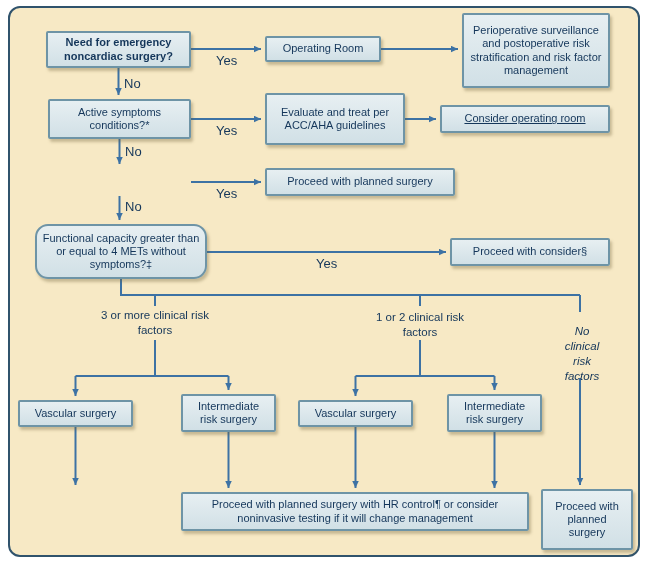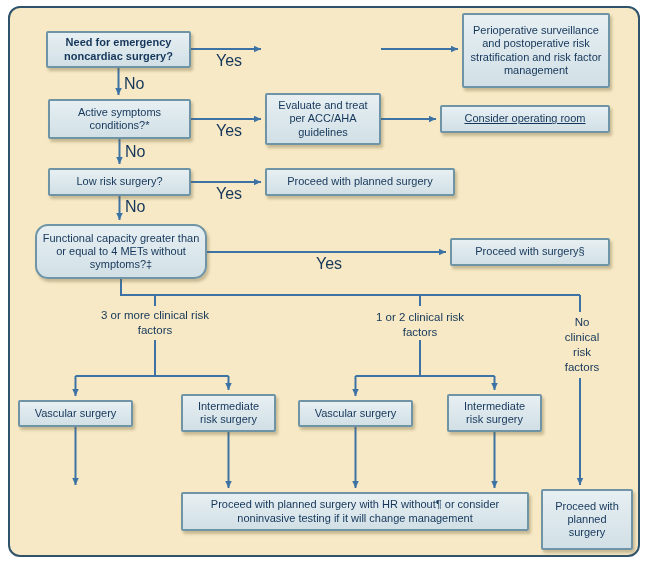--- a/index.html
+++ b/index.html
@@ -37,21 +37,21 @@
     border-radius: 2px;
     box-shadow: 2px 3px 3px rgba(110, 95, 55, 0.35);
     color: #14365a;
     font-size: 11px;
     line-height: 1.2;
     padding: 2px 5px;
   }
   .flow-label {
     position: absolute;
     color: #14365a;
-    font-size: 16px;
+    font-size: 13px;
     line-height: 14px;
     white-space: nowrap;
   }
   .branch-label {
     position: absolute;
     color: #14365a;
     font-size: 11.5px;
     line-height: 15px;
     text-align: center;
   }
@@ -100,43 +100,43 @@
 
       <path d="M75.5 427 L75.5 485" marker-end="url(#ah)"></path>
       <path d="M228.5 432 L228.5 488" marker-end="url(#ah)"></path>
       <path d="M355.5 427 L355.5 488" marker-end="url(#ah)"></path>
       <path d="M494.5 432 L494.5 488" marker-end="url(#ah)"></path>
     </g>
   </svg>
 
   <div class="node" style="left:46px; top:31px; width:145px; height:37px;font-weight:bold;">Need for emergency noncardiac surgery?</div>
   <span class="flow-label" style="left:216px; top:54px;">Yes</span>
+  <div class="node" style="left:265px; top:36px; width:116px; height:26px;">Operating Room</div>
   <div class="node" style="left:462px; top:13px; width:148px; height:75px;">Perioperative surveillance and postoperative risk stratification and risk factor management</div>
   <span class="flow-label" style="left:124px; top:77px;">No</span>
 
   <div class="node" style="left:48px; top:99px; width:143px; height:40px;">Active symptoms conditions?*</div>
   <span class="flow-label" style="left:216px; top:124px;">Yes</span>
-  <div class="node" style="left:265px; top:93px; width:116px; height:52px;">Evaluate and treat per ACC/AHA guidelines</div>
+  <div class="node" style="left:265px; top:93px; width:140px; height:52px;">Evaluate and treat per ACC/AHA guidelines</div>
   <div class="node" style="left:440px; top:105px; width:170px; height:28px;text-decoration:underline;">Consider operating room</div>
   <span class="flow-label" style="left:125px; top:145px;">No</span>
 
-  <div class="node" style="left:48px; top:168px; width:143px; height:28px;">Low risk surgery?</div>
   <span class="flow-label" style="left:216px; top:187px;">Yes</span>
   <div class="node" style="left:265px; top:168px; width:190px; height:28px;">Proceed with planned surgery</div>
   <span class="flow-label" style="left:125px; top:200px;">No</span>
 
   <div class="node" style="left:35px; top:224px; width:172px; height:55px;border-radius:13px;">Functional capacity greater than or equal to 4 METs without symptoms?‡</div>
   <span class="flow-label" style="left:316px; top:257px;">Yes</span>
-  <div class="node" style="left:450px; top:238px; width:160px; height:28px;">Proceed with surgery§</div>
+  <div class="node" style="left:450px; top:238px; width:160px; height:28px;">Proceed with consider§</div>
 
   <div class="branch-label" style="left:100px; top:308px; width:110px;text-align:center;">3 or more clinical risk factors</div>
   <div class="branch-label" style="left:372px; top:310px; width:96px;">1 or 2 clinical risk factors</div>
-  <div class="branch-label" style="left:556px; top:315px; width:52px;">No clinical risk factors</div>
+  <div class="branch-label" style="left:556px; top:324px; width:52px;font-style:italic;">No clinical risk factors</div>
 
   <div class="node" style="left:18px; top:400px; width:115px; height:27px;">Vascular surgery</div>
   <div class="node" style="left:181px; top:394px; width:95px; height:38px;">Intermediate risk surgery</div>
   <div class="node" style="left:298px; top:400px; width:115px; height:27px;">Vascular surgery</div>
   <div class="node" style="left:447px; top:394px; width:95px; height:38px;">Intermediate risk surgery</div>
 
-  <div class="node" style="left:181px; top:492px; width:348px; height:39px;">Proceed with planned surgery with HR without¶ or consider noninvasive testing if it will change management</div>
+  <div class="node" style="left:181px; top:492px; width:348px; height:39px;">Proceed with planned surgery with HR control¶ or consider noninvasive testing if it will change management</div>
   <div class="node" style="left:541px; top:489px; width:92px; height:61px;">Proceed with planned surgery</div>
 
 </div>
 
 </body></html>

